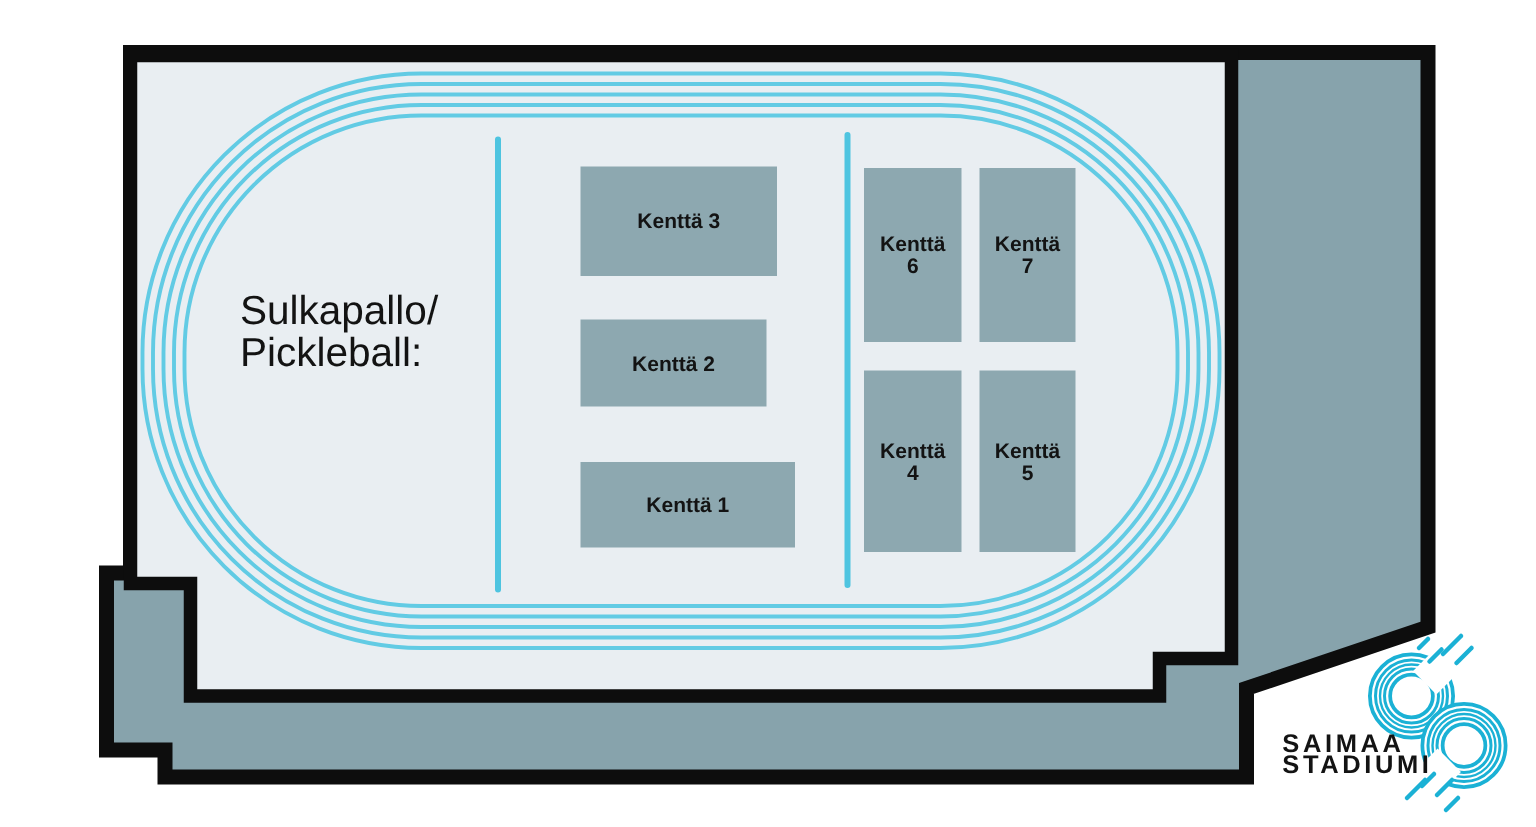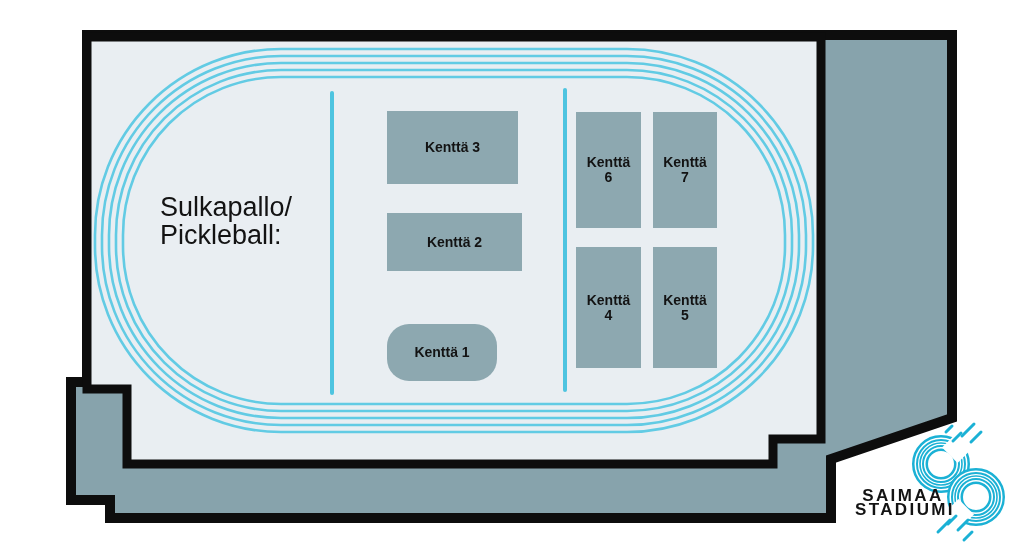--- a/index.html
+++ b/index.html
@@ -18,42 +18,42 @@
   .track-line{fill:none;stroke:var(--c-track);stroke-width:2.6;}
   .divider-line{stroke:var(--c-divider);stroke-width:4;stroke-linecap:round;}
 
   
   .court{
     position:absolute;background:var(--c-court);
     display:flex;align-items:center;justify-content:center;
     font-weight:bold;font-size:14px;line-height:15px;color:var(--c-text);
     text-align:center;white-space:pre-line;
   }
-  .court-1{left:387px;top:324px;width:110px;height:57px;border-radius:22px;}
-  .court-2{left:387px;top:213px;width:135px;height:58px;}
+  .court-1{left:387px;top:308px;width:143px;height:57px;}
+  .court-2{left:387px;top:213px;width:124px;height:58px;}
   .court-3{left:387px;top:111px;width:131px;height:73px;}
   .court-6{left:576px;top:112px;width:65px;height:116px;}
   .court-7{left:653px;top:112px;width:64px;height:116px;}
   .court-4{left:576px;top:247px;width:65px;height:121px;}
   .court-5{left:653px;top:247px;width:64px;height:121px;}
 
   
   .info-title{
     position:absolute;left:160px;top:193px;
     font-weight:normal;font-size:27px;line-height:28px;color:var(--c-text);
     white-space:pre-line;
   }
   .info-count{
     position:absolute;left:160px;top:269px;
     font-weight:bold;font-size:27px;line-height:28px;color:var(--c-text);
   }
 
   
   .logo-text{
-    position:absolute;right:69px;top:489px;text-align:center;
+    position:absolute;right:69px;top:489px;text-align:left;
     font-weight:bold;font-size:17px;line-height:14px;
     letter-spacing:2.4px;color:var(--c-text);
   }
   .logo-text .l1{padding-right:4px;}
 
   
   .lg16{fill:none;stroke:var(--c-logo-accent);stroke-width:16;}
   .lw11{fill:none;stroke:#ffffff;stroke-width:11;}
   .lg8{fill:none;stroke:var(--c-logo-accent);stroke-width:8;}
   .lw4{fill:none;stroke:#ffffff;stroke-width:4;}

